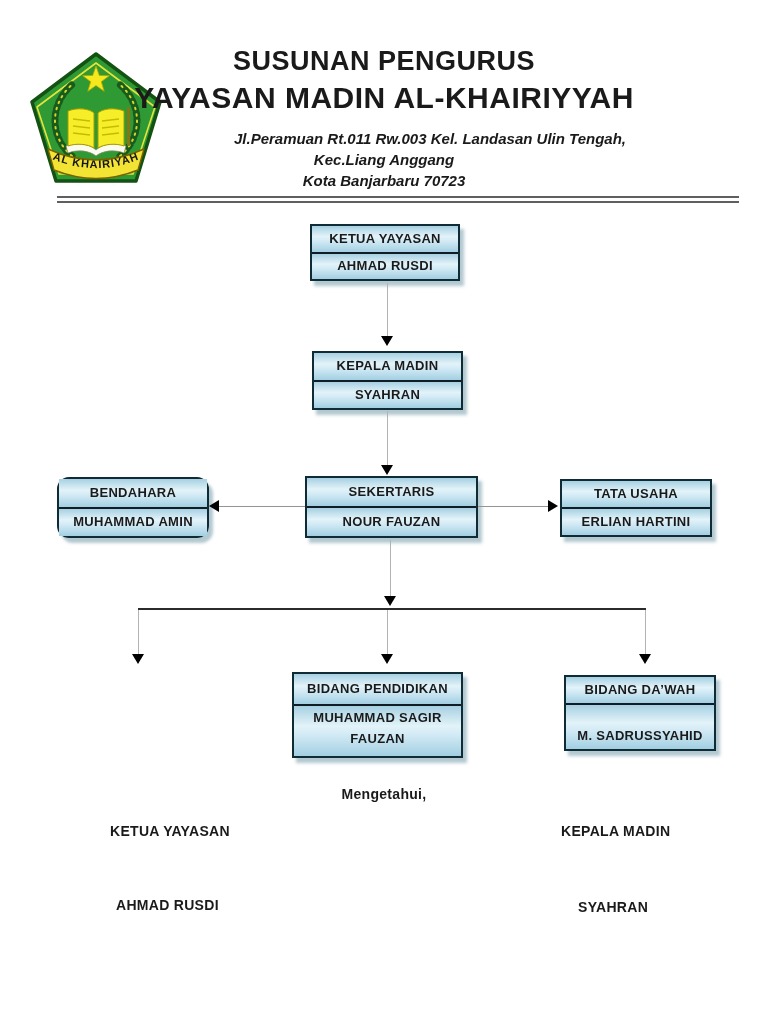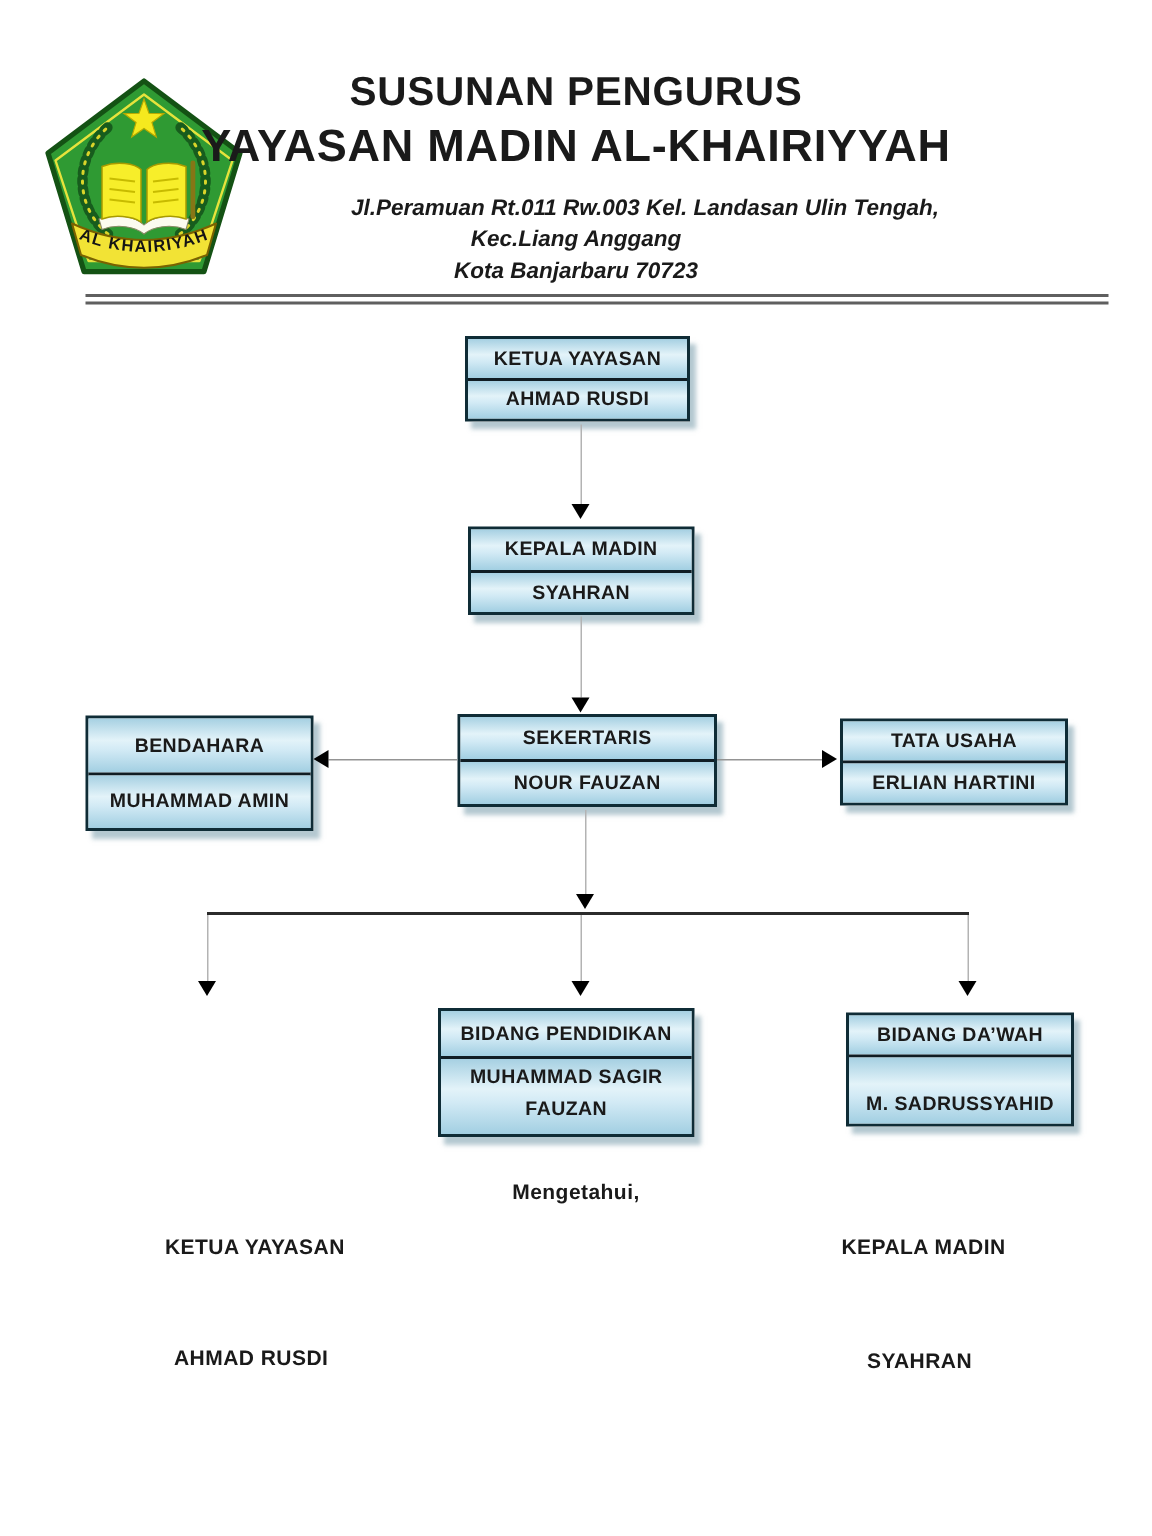--- a/index.html
+++ b/index.html
@@ -24,21 +24,21 @@
   .node{position:absolute;box-sizing:border-box;border:2px solid #0f2c36;
         box-shadow:4px 5px 3px rgba(118,154,170,.55);
         display:flex;flex-direction:column;text-align:center;font-weight:bold;}
   .cell{display:flex;align-items:center;justify-content:center;
         font-size:13px;letter-spacing:.3px;line-height:1.2;
         background:linear-gradient(180deg,#a6d0e2 0%,#e3f3f9 40%,#d2eaf5 58%,#a2cfe2 100%);}
   .cell.t{border-bottom:2px solid #101d24;}
   .split2 .cell{flex:1 1 50%;}
   #n-ketua{left:310px;top:224px;width:150px;height:57px;}
   #n-kepala{left:312px;top:351px;width:151px;height:59px;}
-  #n-bendahara{left:57px;top:477px;width:152px;height:77px;}
+  #n-bendahara{left:57px;top:477px;width:152px;height:61px;border-radius:12px;}
   #n-sekertaris{left:305px;top:476px;width:173px;height:62px;}
   #n-tatausaha{left:560px;top:479px;width:152px;height:58px;}
   #n-umum{left:64px;top:673px;width:150px;height:82px;}
   #n-pendidikan{left:292px;top:672px;width:171px;height:86px;}
   #n-dawah{left:564px;top:675px;width:152px;height:76px;}
   #n-umum .cell.t{flex:0 0 29px;}  #n-umum .cell.n{flex:1;align-items:flex-start;padding-top:9px;}
   #n-dawah .cell.t{flex:0 0 26px;} #n-dawah .cell.n{flex:1;align-items:flex-start;padding-top:23px;}
   #n-pendidikan .cell.t{flex:0 0 30px;}
   #n-pendidikan .cell.n{flex:1;padding:2px 16px 6px;line-height:1.6;}
 

